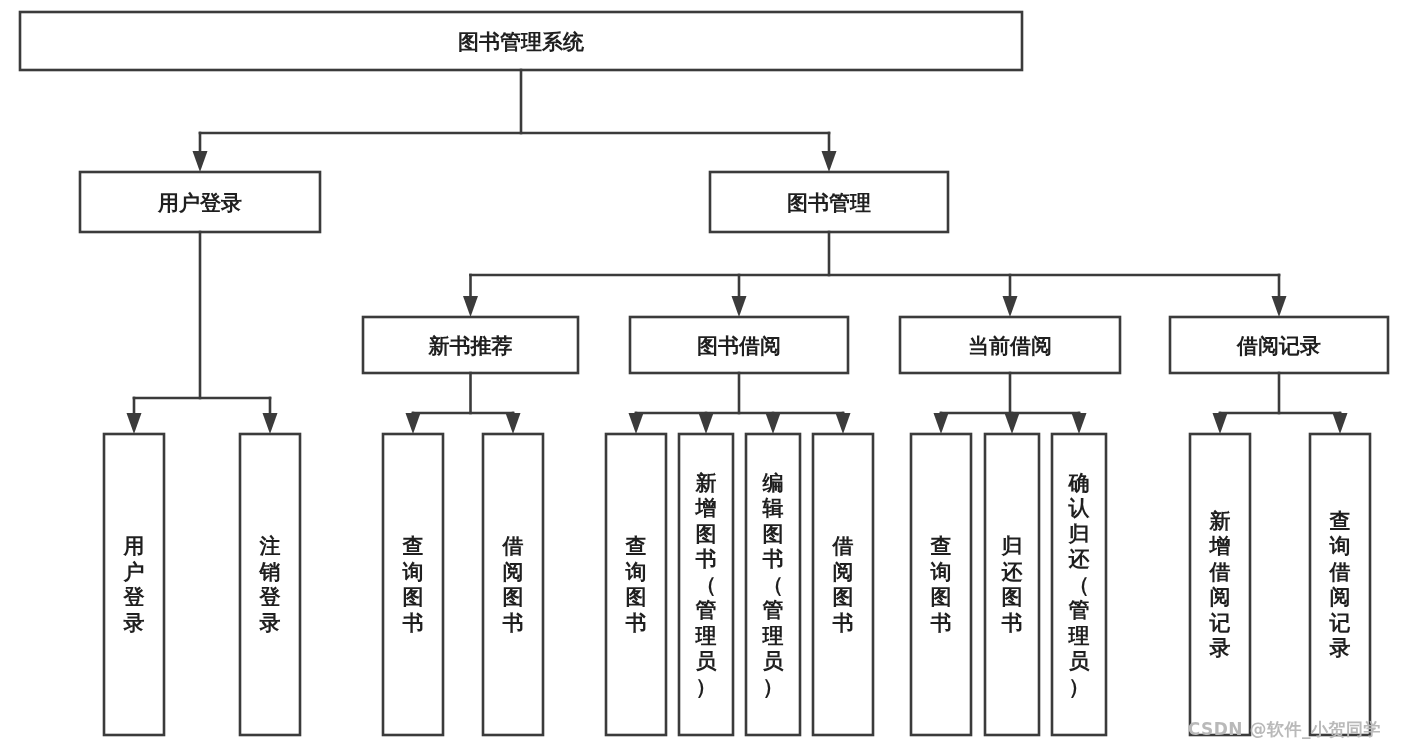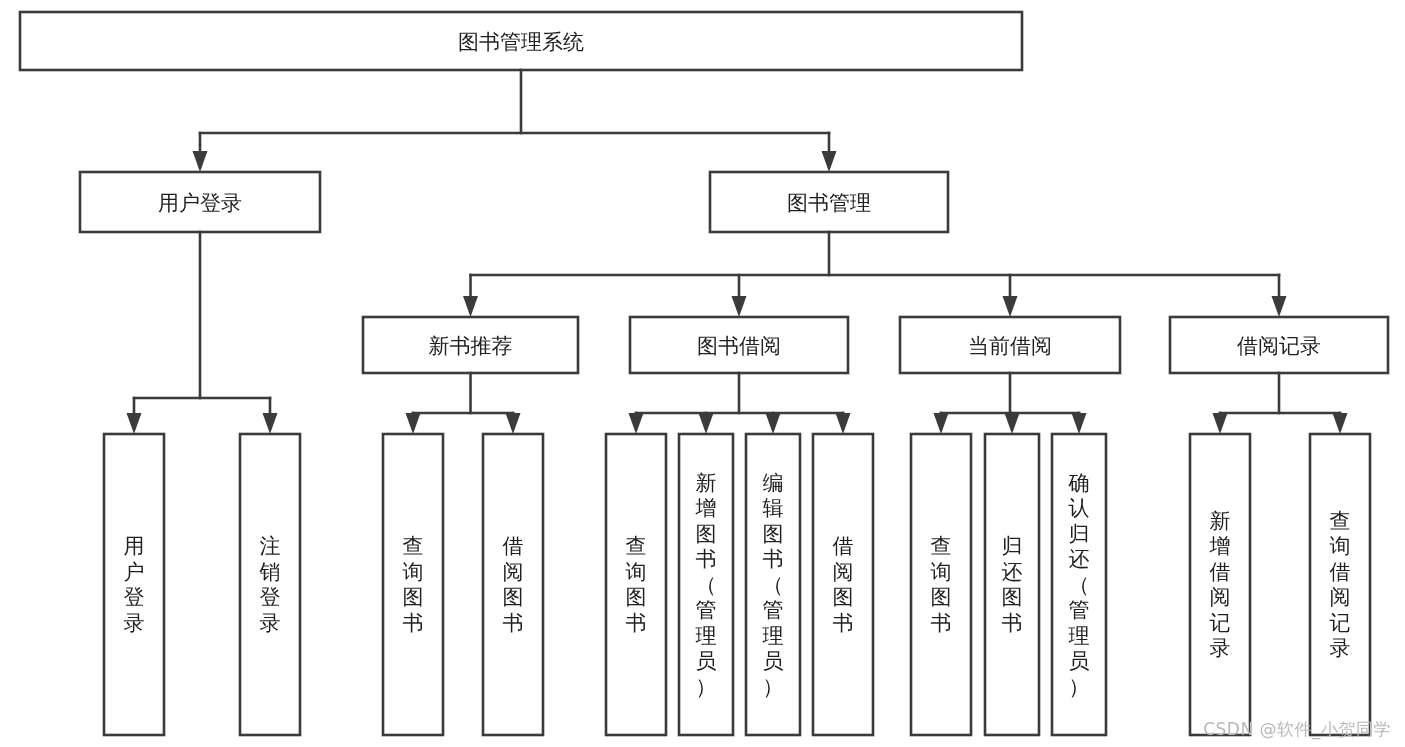--- a/index.html
+++ b/index.html
@@ -10,20 +10,21 @@
   body {
     width: 1405px;
     height: 747px;
     font-family: "DejaVu Sans", "Liberation Sans", sans-serif;
     overflow: hidden;
   }
   #diagram-root {
     position: relative;
     width: 1405px;
     height: 747px;
+    font-weight: bold;
   }
   svg#tree-svg {
     position: absolute;
     left: 0;
     top: 0;
     width: 1405px;
     height: 747px;
     display: block;
   }
   .node-box {
@@ -49,21 +50,21 @@
     stroke-width: 2.6;
     fill: none;
     stroke-linecap: square;
   }
   .arrow-head {
     fill: #3b3b3b;
     stroke: none;
   }
   .watermark {
     position: absolute;
-    right: 14px;
+    right: 24px;
     bottom: 6px;
     font-family: "DejaVu Sans", "Liberation Sans", sans-serif;
     font-size: 17px;
     color: #b9b9b9;
     white-space: nowrap;
     letter-spacing: 0.5px;
   }
 </style>
 </head>
 <body>

